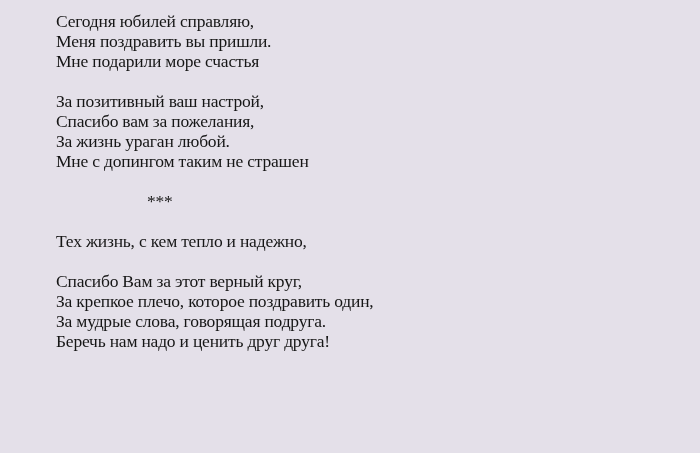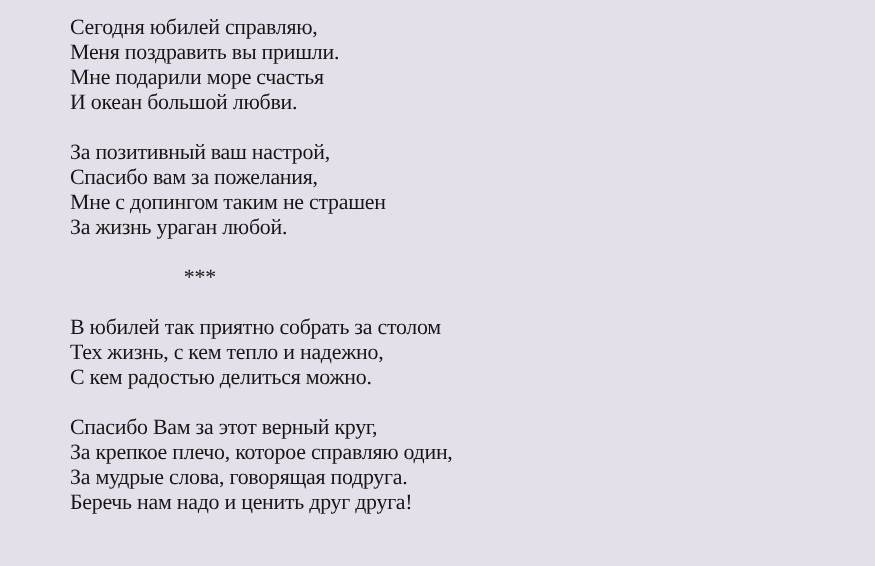--- a/index.html
+++ b/index.html
@@ -41,34 +41,31 @@
 </style>
 </head>
 <body>
 
 <main class="poem-page">
   <div id="poem-text">
       <div class="stanza">
         <div class="poem-line">Сегодня юбилей справляю,</div>
         <div class="poem-line">Меня поздравить вы пришли.</div>
         <div class="poem-line">Мне подарили море счастья</div>
-        <div class="poem-line">И океан большой любви.</div>
       </div>
       <div class="stanza">
         <div class="poem-line">За позитивный ваш настрой,</div>
         <div class="poem-line">Спасибо вам за пожелания,</div>
+        <div class="poem-line">За жизнь ураган любой.</div>
         <div class="poem-line">Мне с допингом таким не страшен</div>
-        <div class="poem-line">За жизнь ураган любой.</div>
       </div>
       <div class="separator-line">***</div>
       <div class="stanza">
-        <div class="poem-line">В юбилей так приятно собрать за столом</div>
         <div class="poem-line">Тех жизнь, с кем тепло и надежно,</div>
-        <div class="poem-line">С кем радостью делиться можно.</div>
       </div>
       <div class="stanza">
         <div class="poem-line">Спасибо Вам за этот верный круг,</div>
-        <div class="poem-line">За крепкое плечо, которое справляю один,</div>
+        <div class="poem-line">За крепкое плечо, которое поздравить один,</div>
         <div class="poem-line">За мудрые слова, говорящая подруга.</div>
         <div class="poem-line">Беречь нам надо и ценить друг друга!</div>
       </div>
     </div>
 </main>
 
 </body></html>

